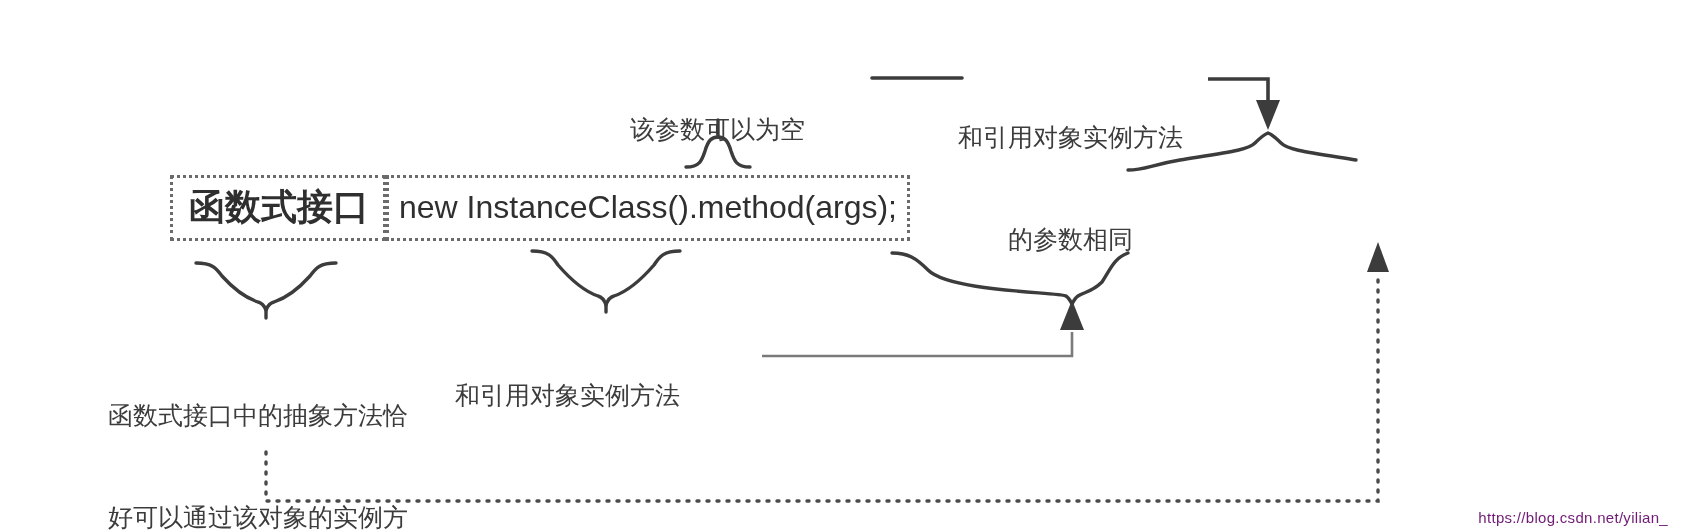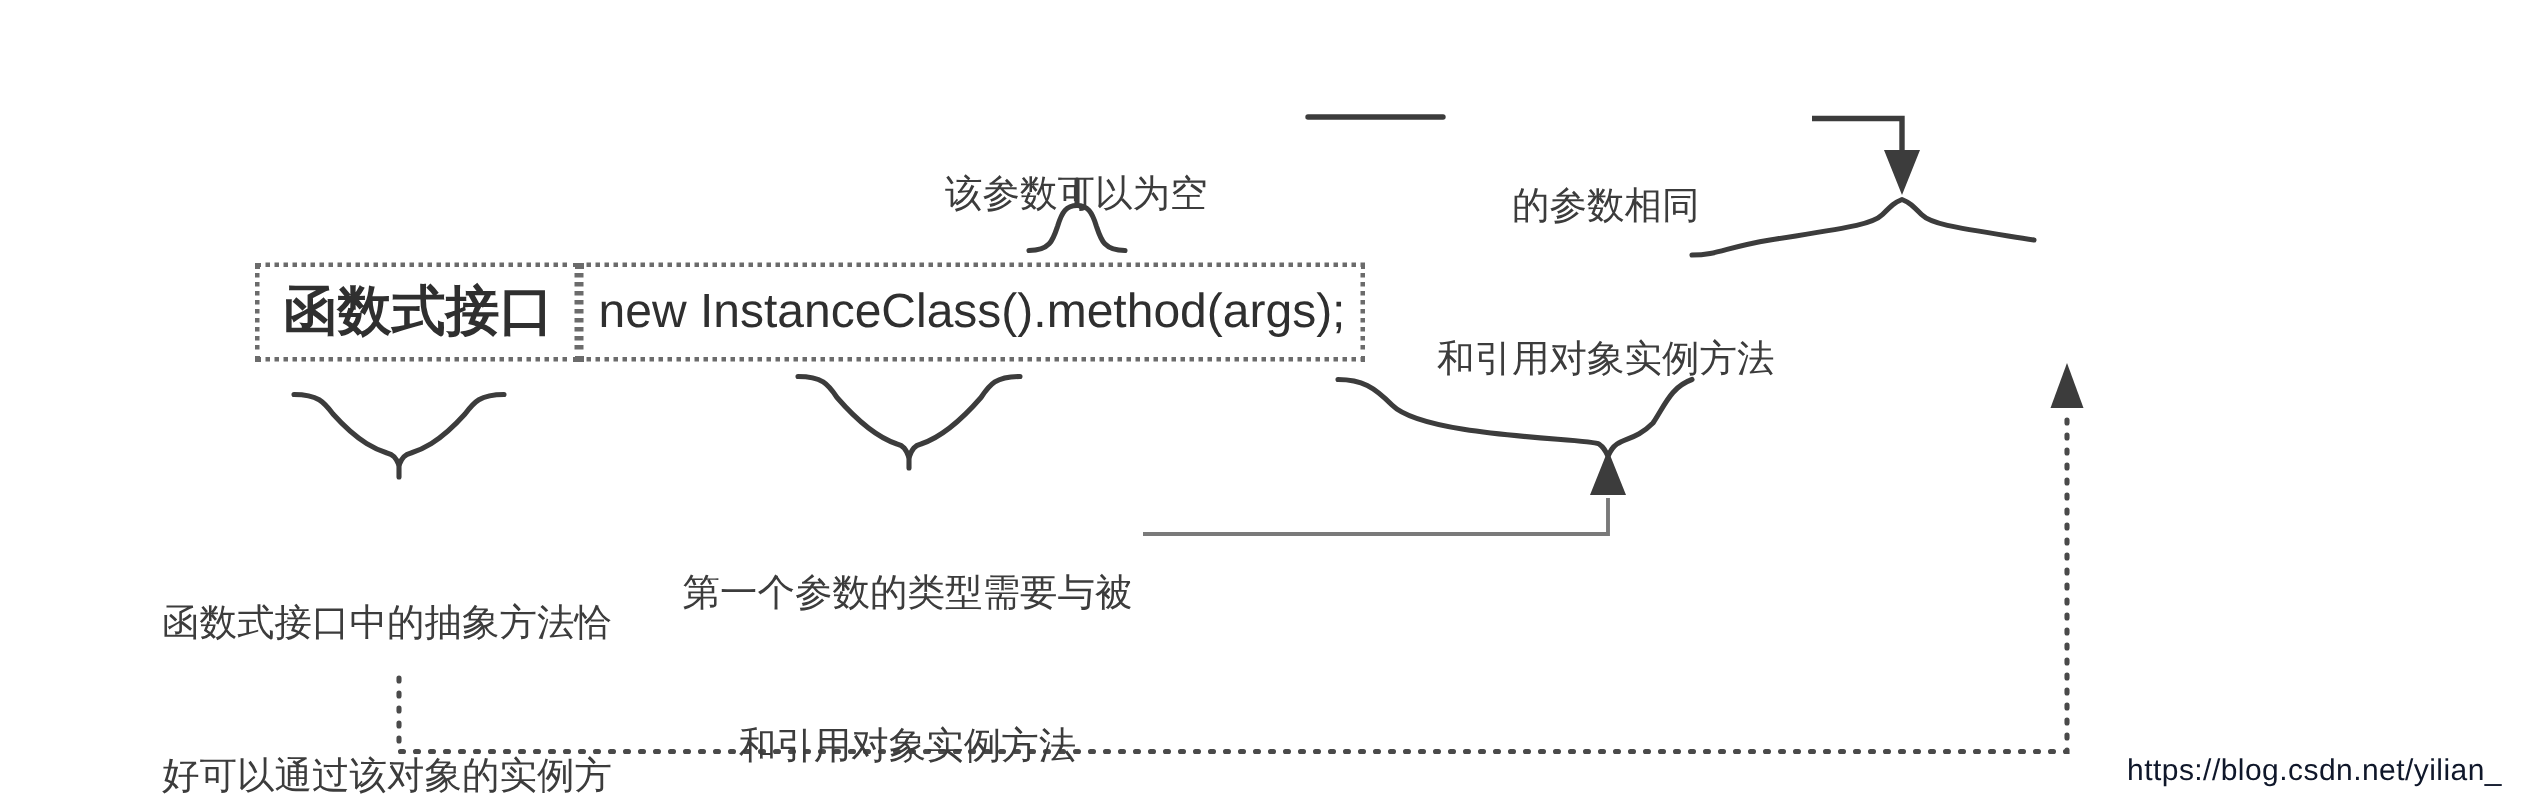--- a/index.html
+++ b/index.html
@@ -31,21 +31,21 @@
   .ann{position:absolute;font-size:25px;line-height:34px;color:#3c3c3c;white-space:pre;}
   .ann.center{text-align:center;}
 
   #ann-args{left:630px;top:44px;}
   #ann-same-params{left:958px;top:52px;}
   #ann-bottom-left{left:108px;top:330px;}
   #ann-bottom-mid{left:455px;top:310px;}
 
   .watermark{
     position:absolute;right:14px;bottom:6px;
-    font-size:20px;color:#0f172a;font-family:"Liberation Sans",sans-serif;
+    font-size:15px;color:#701a75;font-family:"Liberation Sans",sans-serif;
     letter-spacing:.3px;
   }
 </style>
 </head>
 <body>
 
 <div class="canvas">
 
   <svg class="overlay" viewBox="0 0 1682 532" xmlns="http://www.w3.org/2000/svg">
 
@@ -102,31 +102,30 @@
   <div class="code-line">
     <span class="box-dotted fn-box">函数式接口</span>
     <span class="box-dotted right-box">new InstanceClass().method(args);</span>
   </div>
 
   <div class="ann center" id="ann-args">
     <div>该参数可以为空</div>
   </div>
 
   <div class="ann center" id="ann-same-params">
+    <div>和引用对象实例方法</div>
     <div>的参数相同</div>
-    <div>和引用对象实例方法</div>
   </div>
 
   <div class="ann center" id="ann-bottom-left">
     <div>函数式接口中的抽象方法恰</div>
     <div>好可以通过该对象的实例方</div>
     
   </div>
 
   <div class="ann center" id="ann-bottom-mid">
-    <div>第一个参数的类型需要与被</div>
     <div>和引用对象实例方法</div>
     
   </div>
 
   <div class="watermark">https://blog.csdn.net/yilian_</div>
 
 </div>
 
 </body></html>

